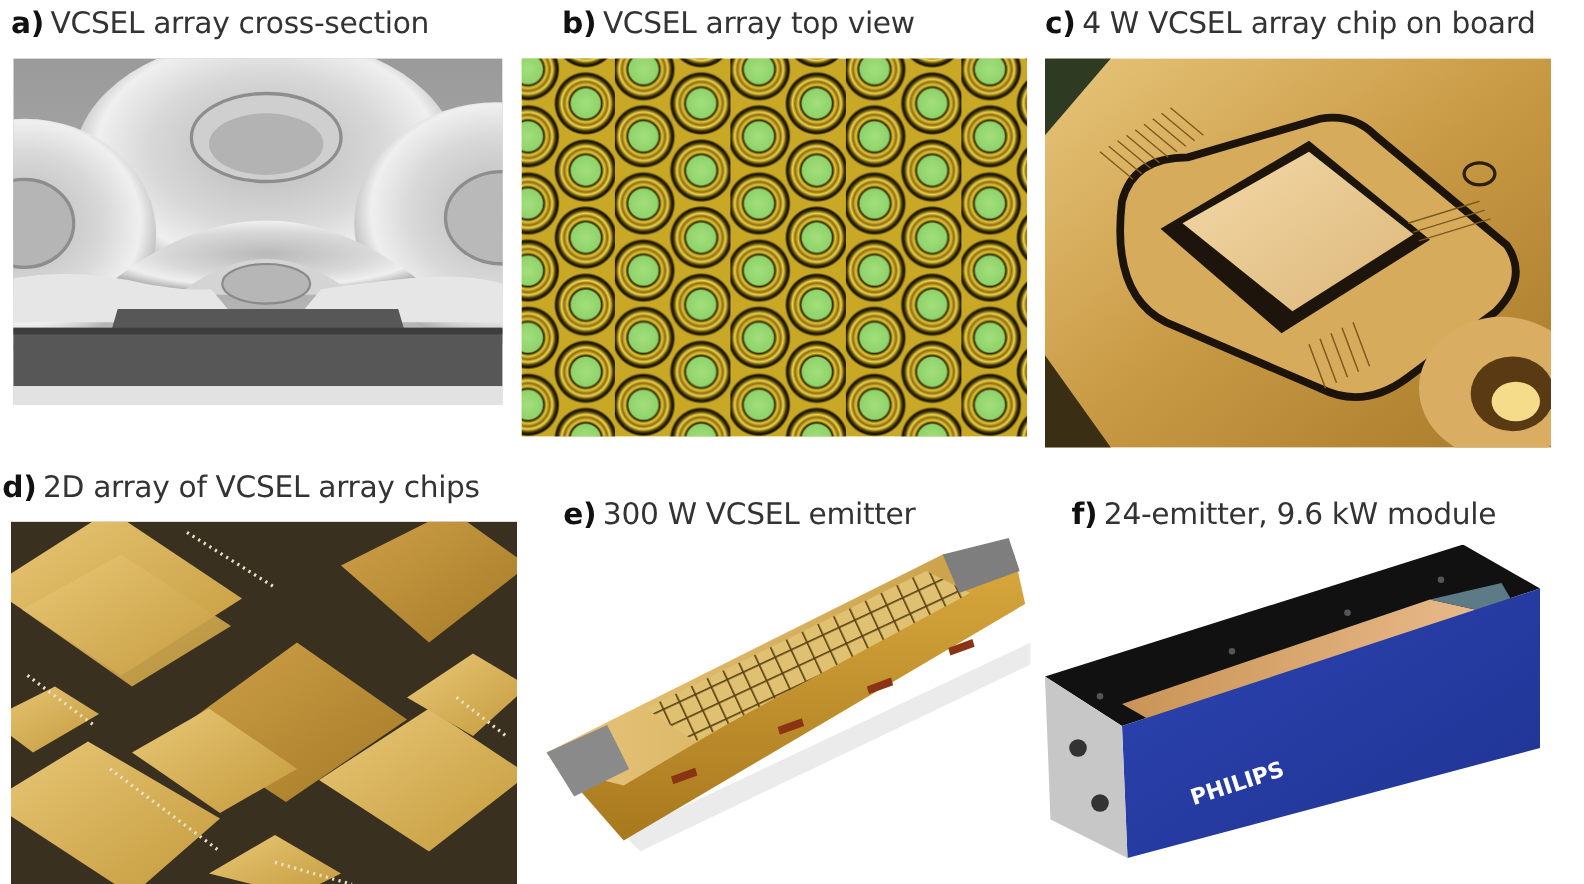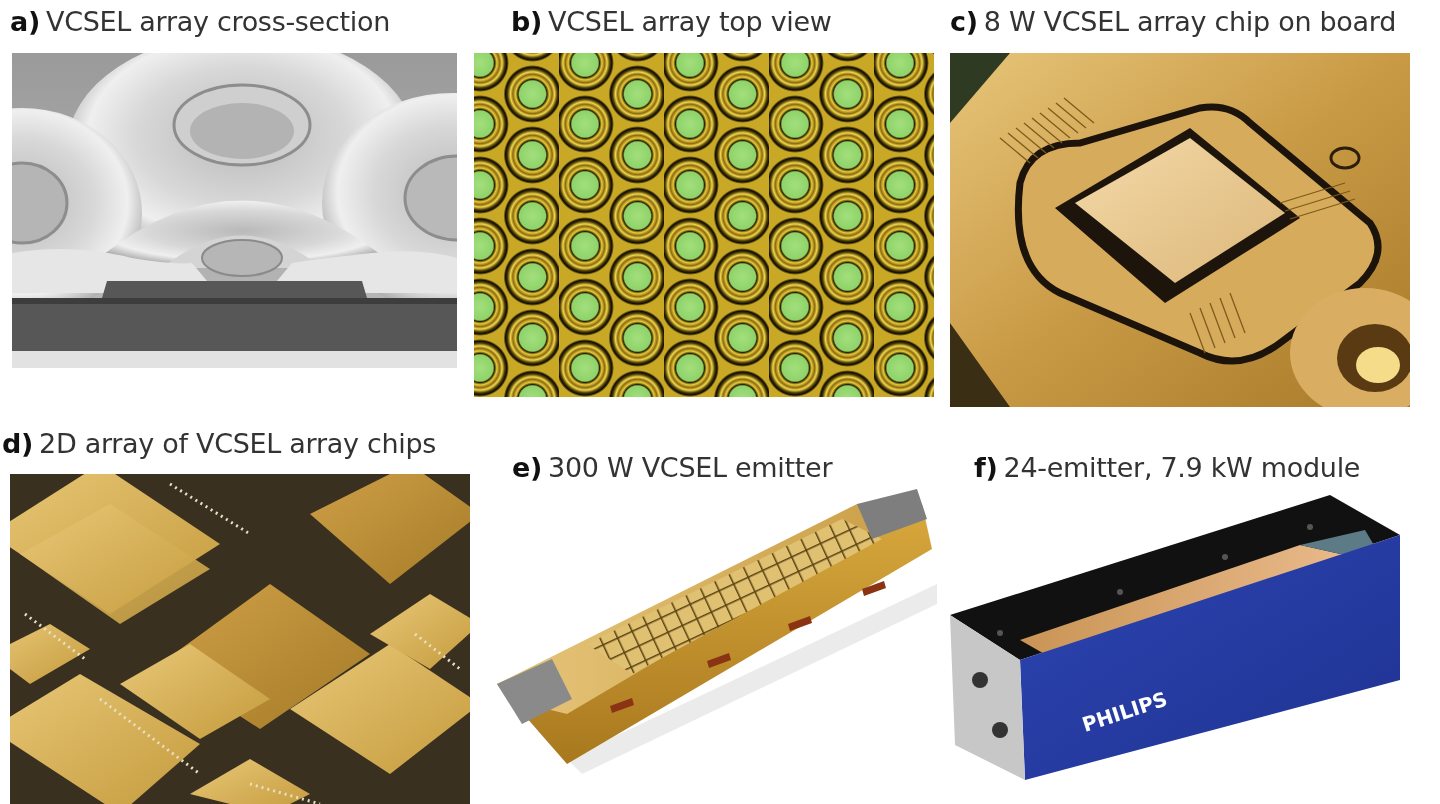--- a/index.html
+++ b/index.html
@@ -13,30 +13,30 @@
 </head>
 <body>
 
 <div class="label" style="left:10px;top:6px;">
   <b>a)</b><span>VCSEL array cross-section</span>
 </div>
 <div class="label" style="left:495px;top:6px;margin-left:16px;">
   <b>b)</b><span>VCSEL array top view</span>
 </div>
 <div class="label" style="left:950px;top:6px;">
-  <b>c)</b><span>8 W VCSEL array chip on board</span>
+  <b>c)</b><span>4 W VCSEL array chip on board</span>
 </div>
 <div class="label" style="left:2px;top:428px;">
   <b>d)</b><span>2D array of VCSEL array chips</span>
 </div>
 <div class="label" style="left:512px;top:452px;">
   <b>e)</b><span>300 W VCSEL emitter</span>
 </div>
 <div class="label" style="left:974px;top:452px;">
-  <b>f)</b><span>24-emitter, 7.9 kW module</span>
+  <b>f)</b><span>24-emitter, 9.6 kW module</span>
 </div>
 
 <div class="panel" style="left:12px;top:53px;width:445px;height:315px;">
   <svg viewBox="0 0 445 315" preserveAspectRatio="none">
     <defs>
       <radialGradient id="ringG" cx="50%" cy="45%" r="55%">
         <stop offset="0" stop-color="#b9b9b9"></stop>
         <stop offset="0.55" stop-color="#d8d8d8"></stop>
         <stop offset="0.8" stop-color="#efefef"></stop>
         <stop offset="1" stop-color="#a9a9a9"></stop>

